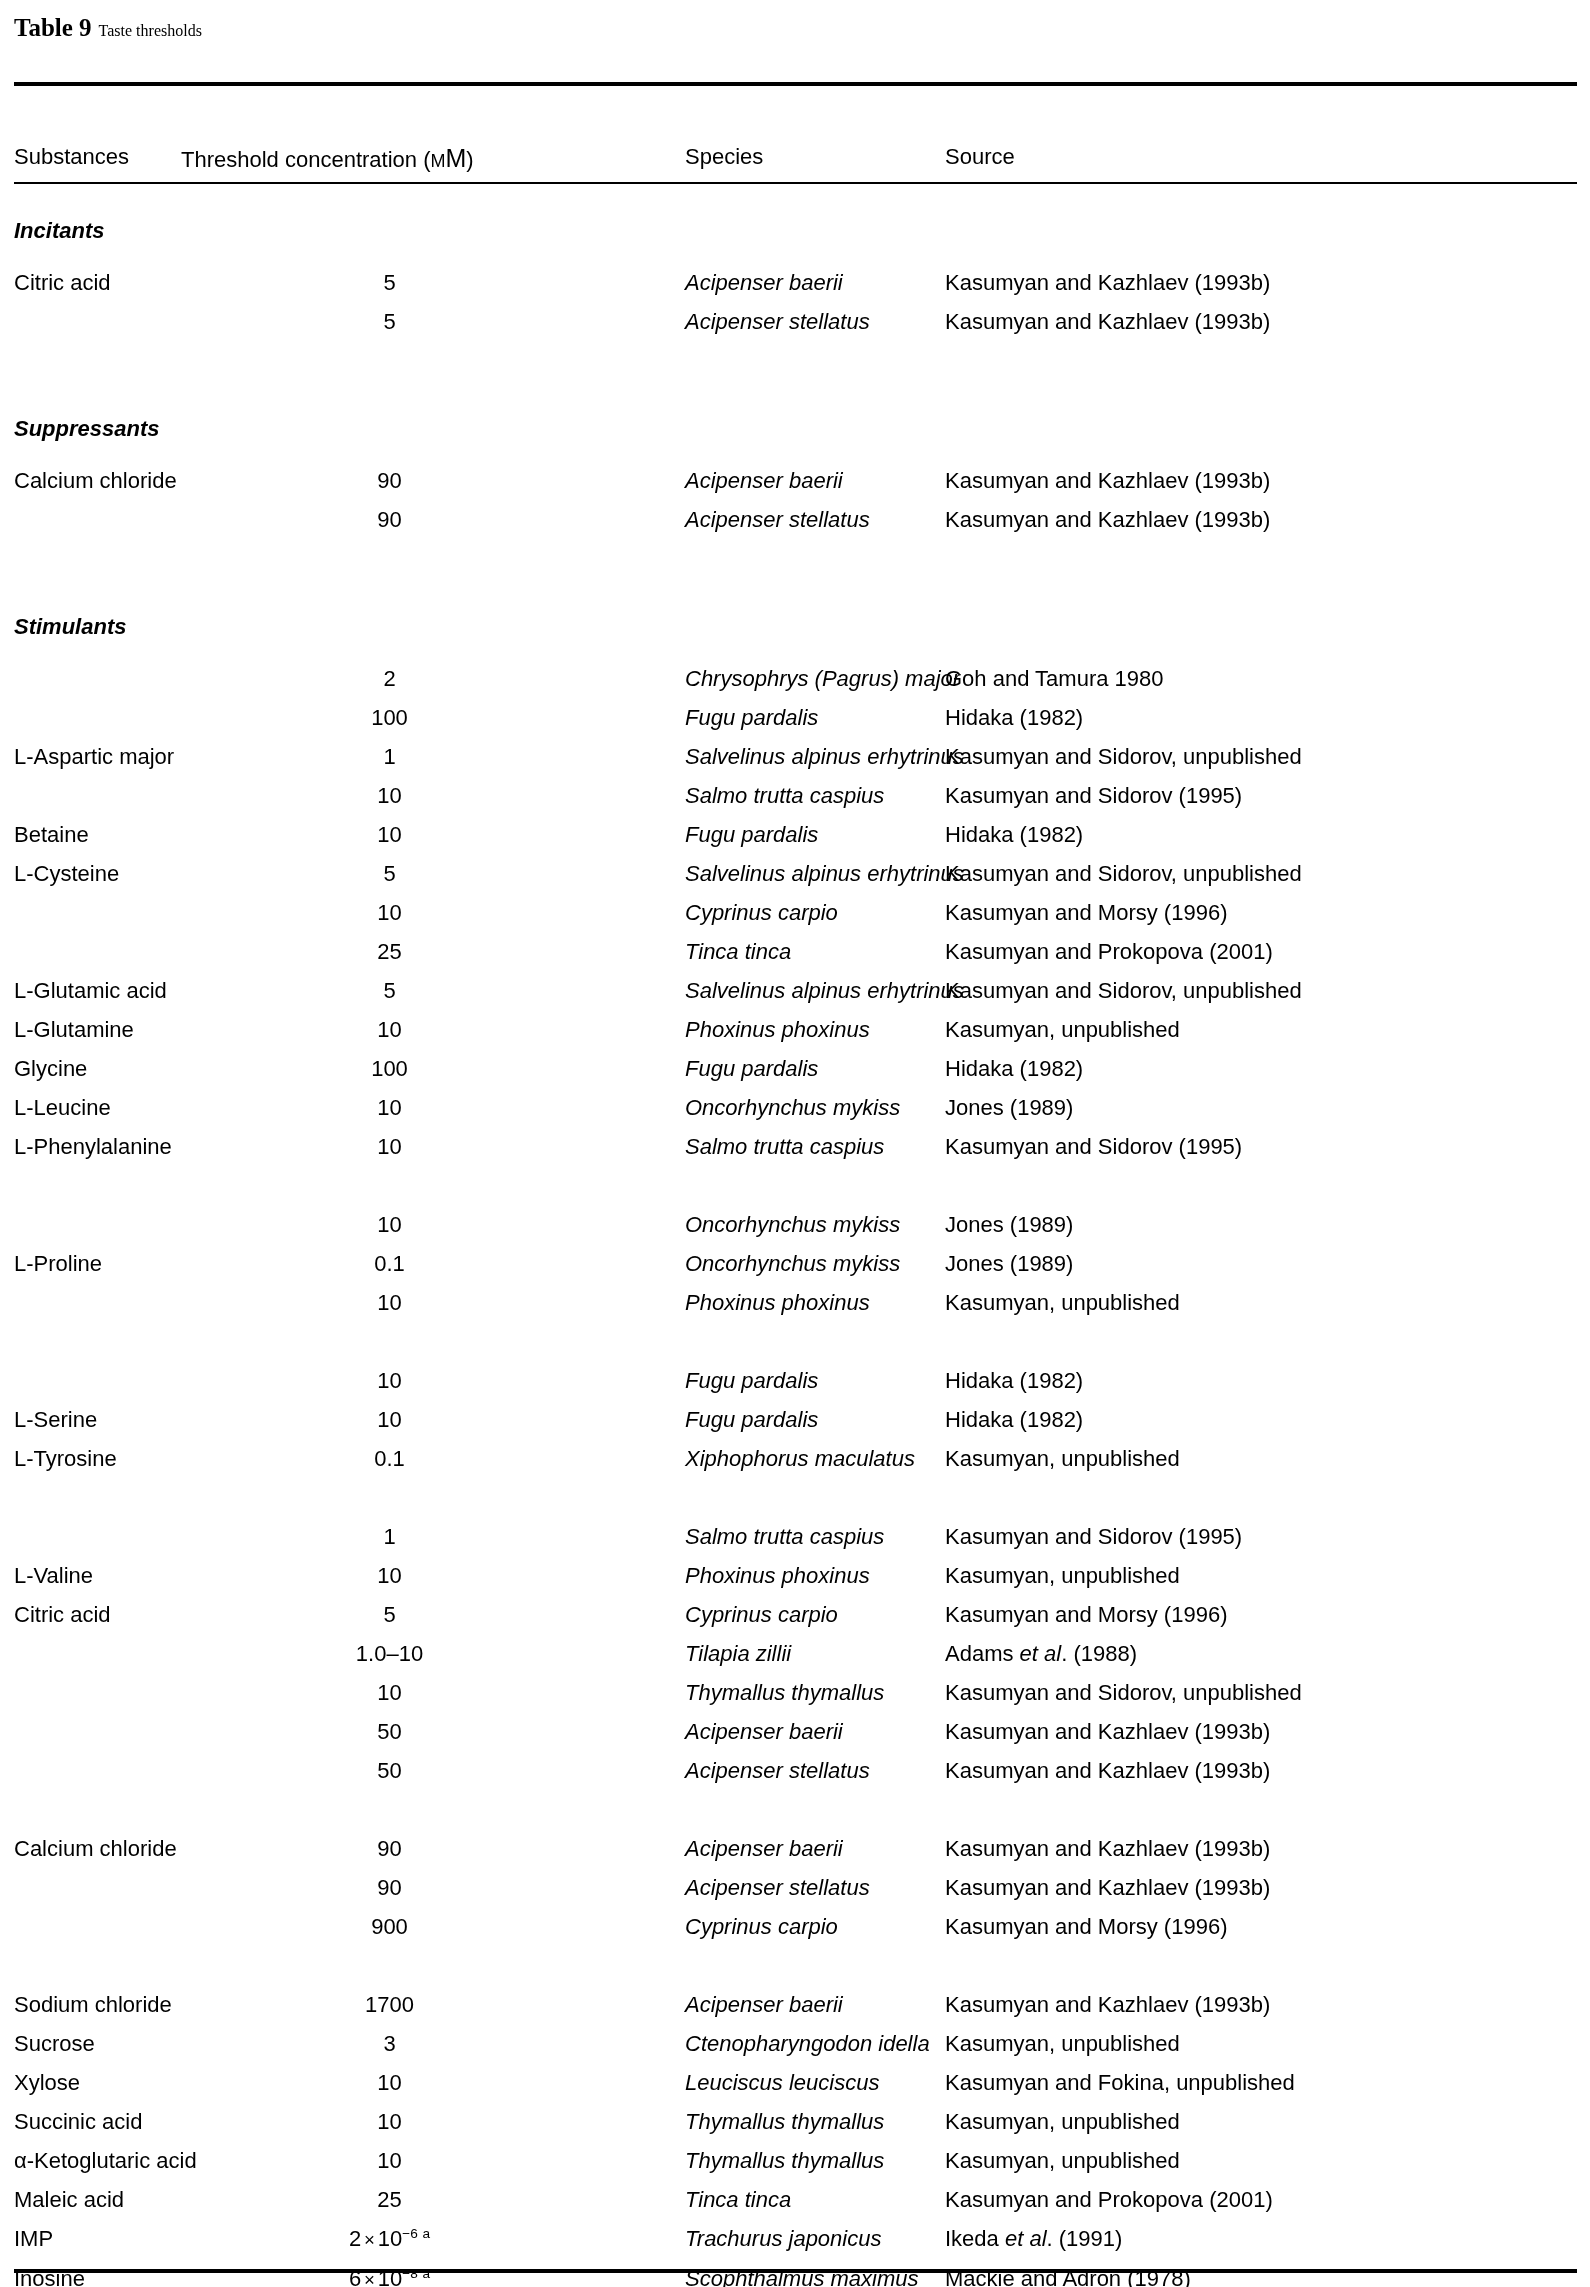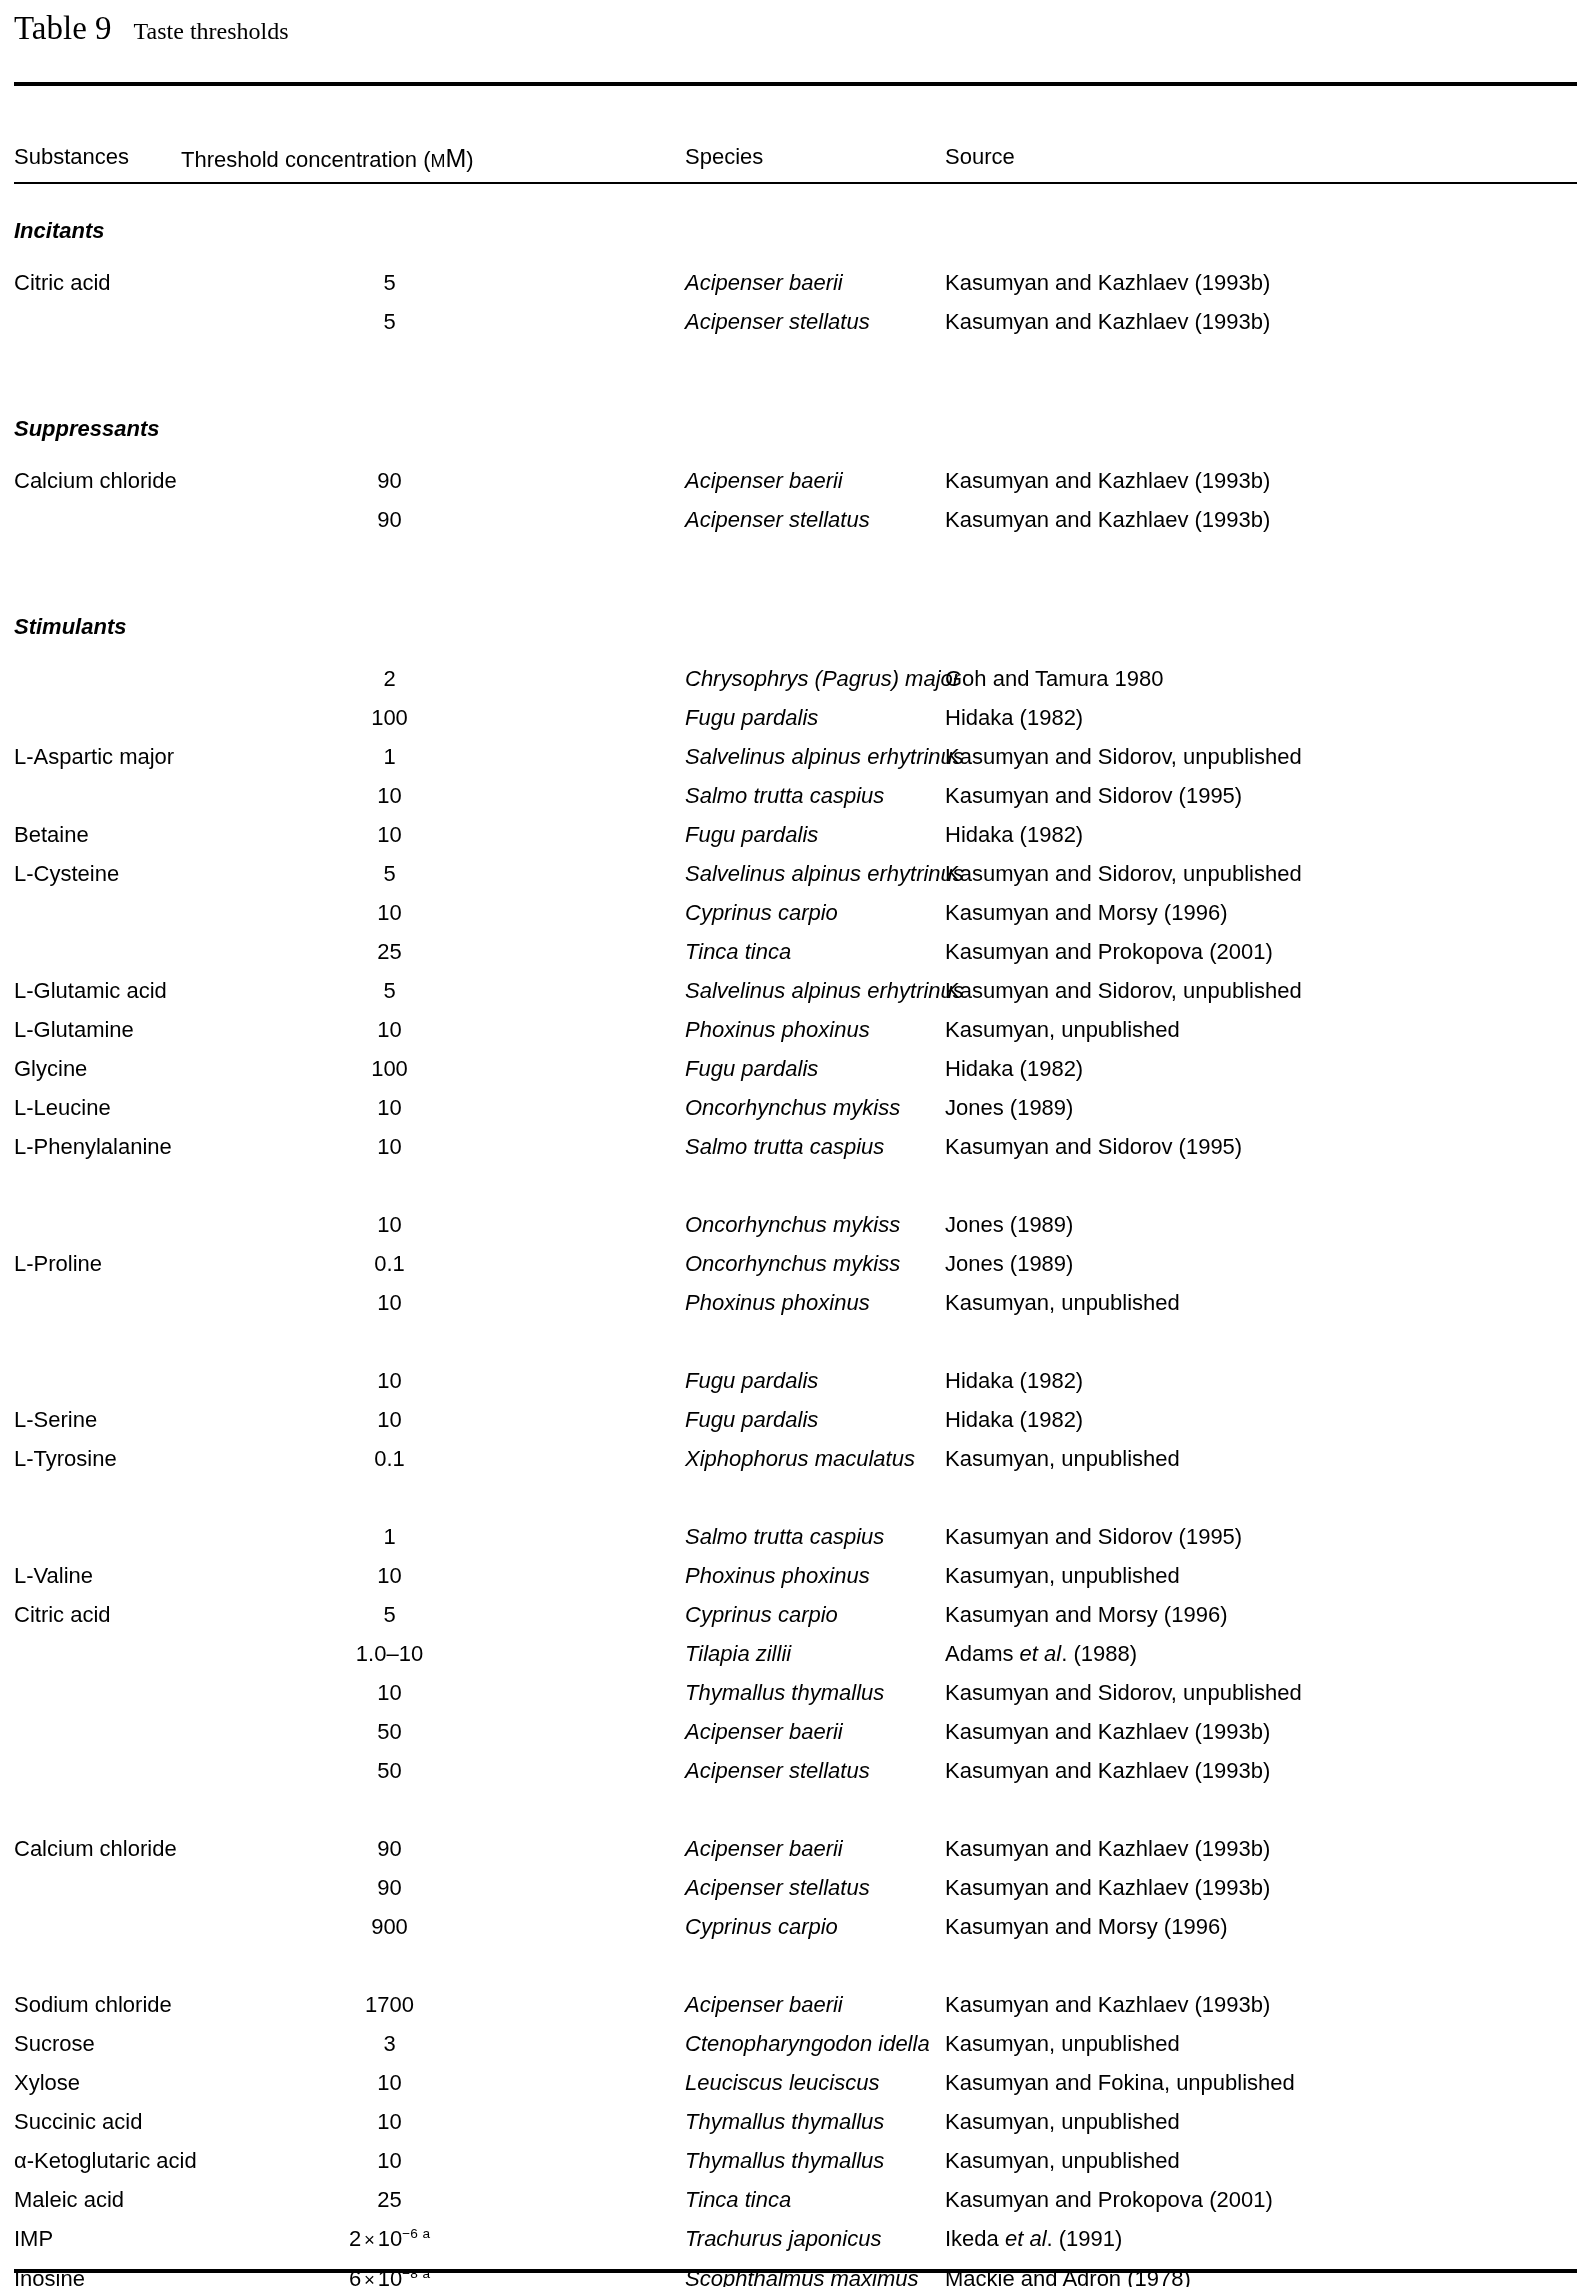--- a/index.html
+++ b/index.html
@@ -26,27 +26,27 @@
   .caption {
     position: absolute;
     left: 14px;
     top: 13px;
     font-size: 23px;
     line-height: 30px;
     white-space: nowrap;
   }
   .caption .cap-label {
     font-family: "Liberation Serif", serif;
-    font-weight: normal;
-    font-size: 33px;
+    font-weight: bold;
+    font-size: 25px;
   }
   .caption .cap-text {
     font-family: "Liberation Serif", serif;
-    font-size: 24px;
-    margin-left: 22px;
+    font-size: 16px;
+    margin-left: 7px;
   }
 
   
   .rule {
     position: absolute;
     left: 14px;
     width: 1563px;
     background: #000;
   }
   .rule-top    { top: 82px;   height: 3.7px; }

